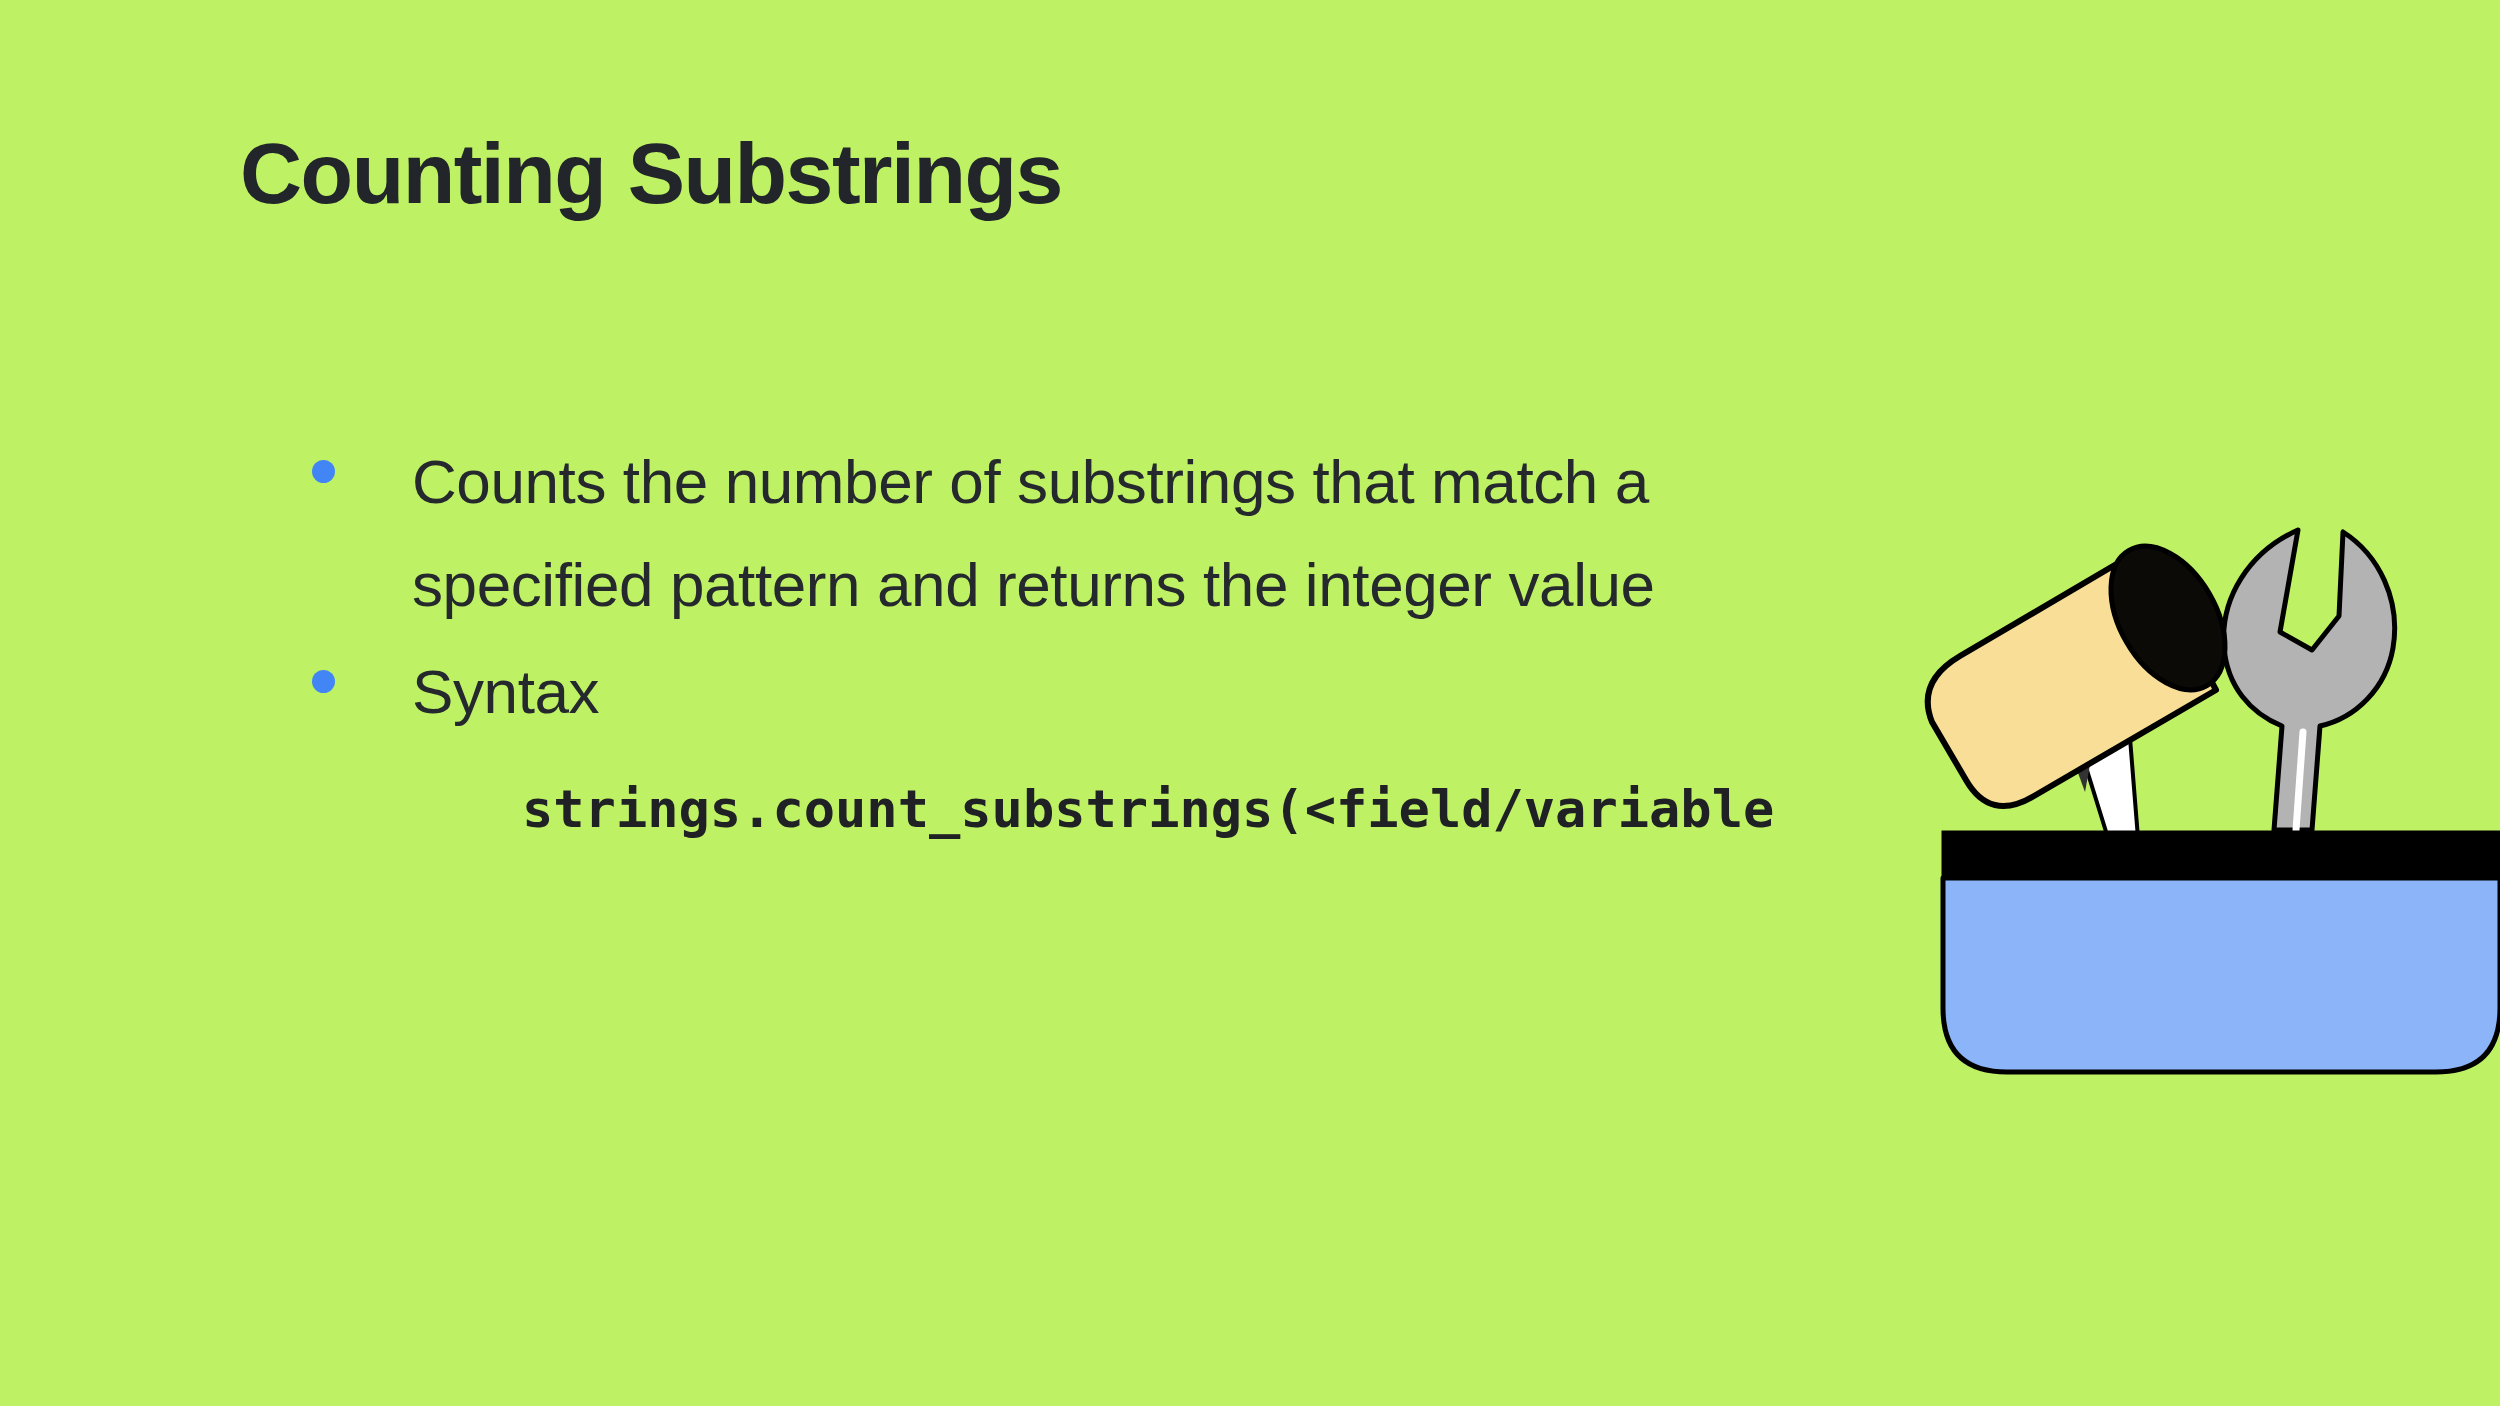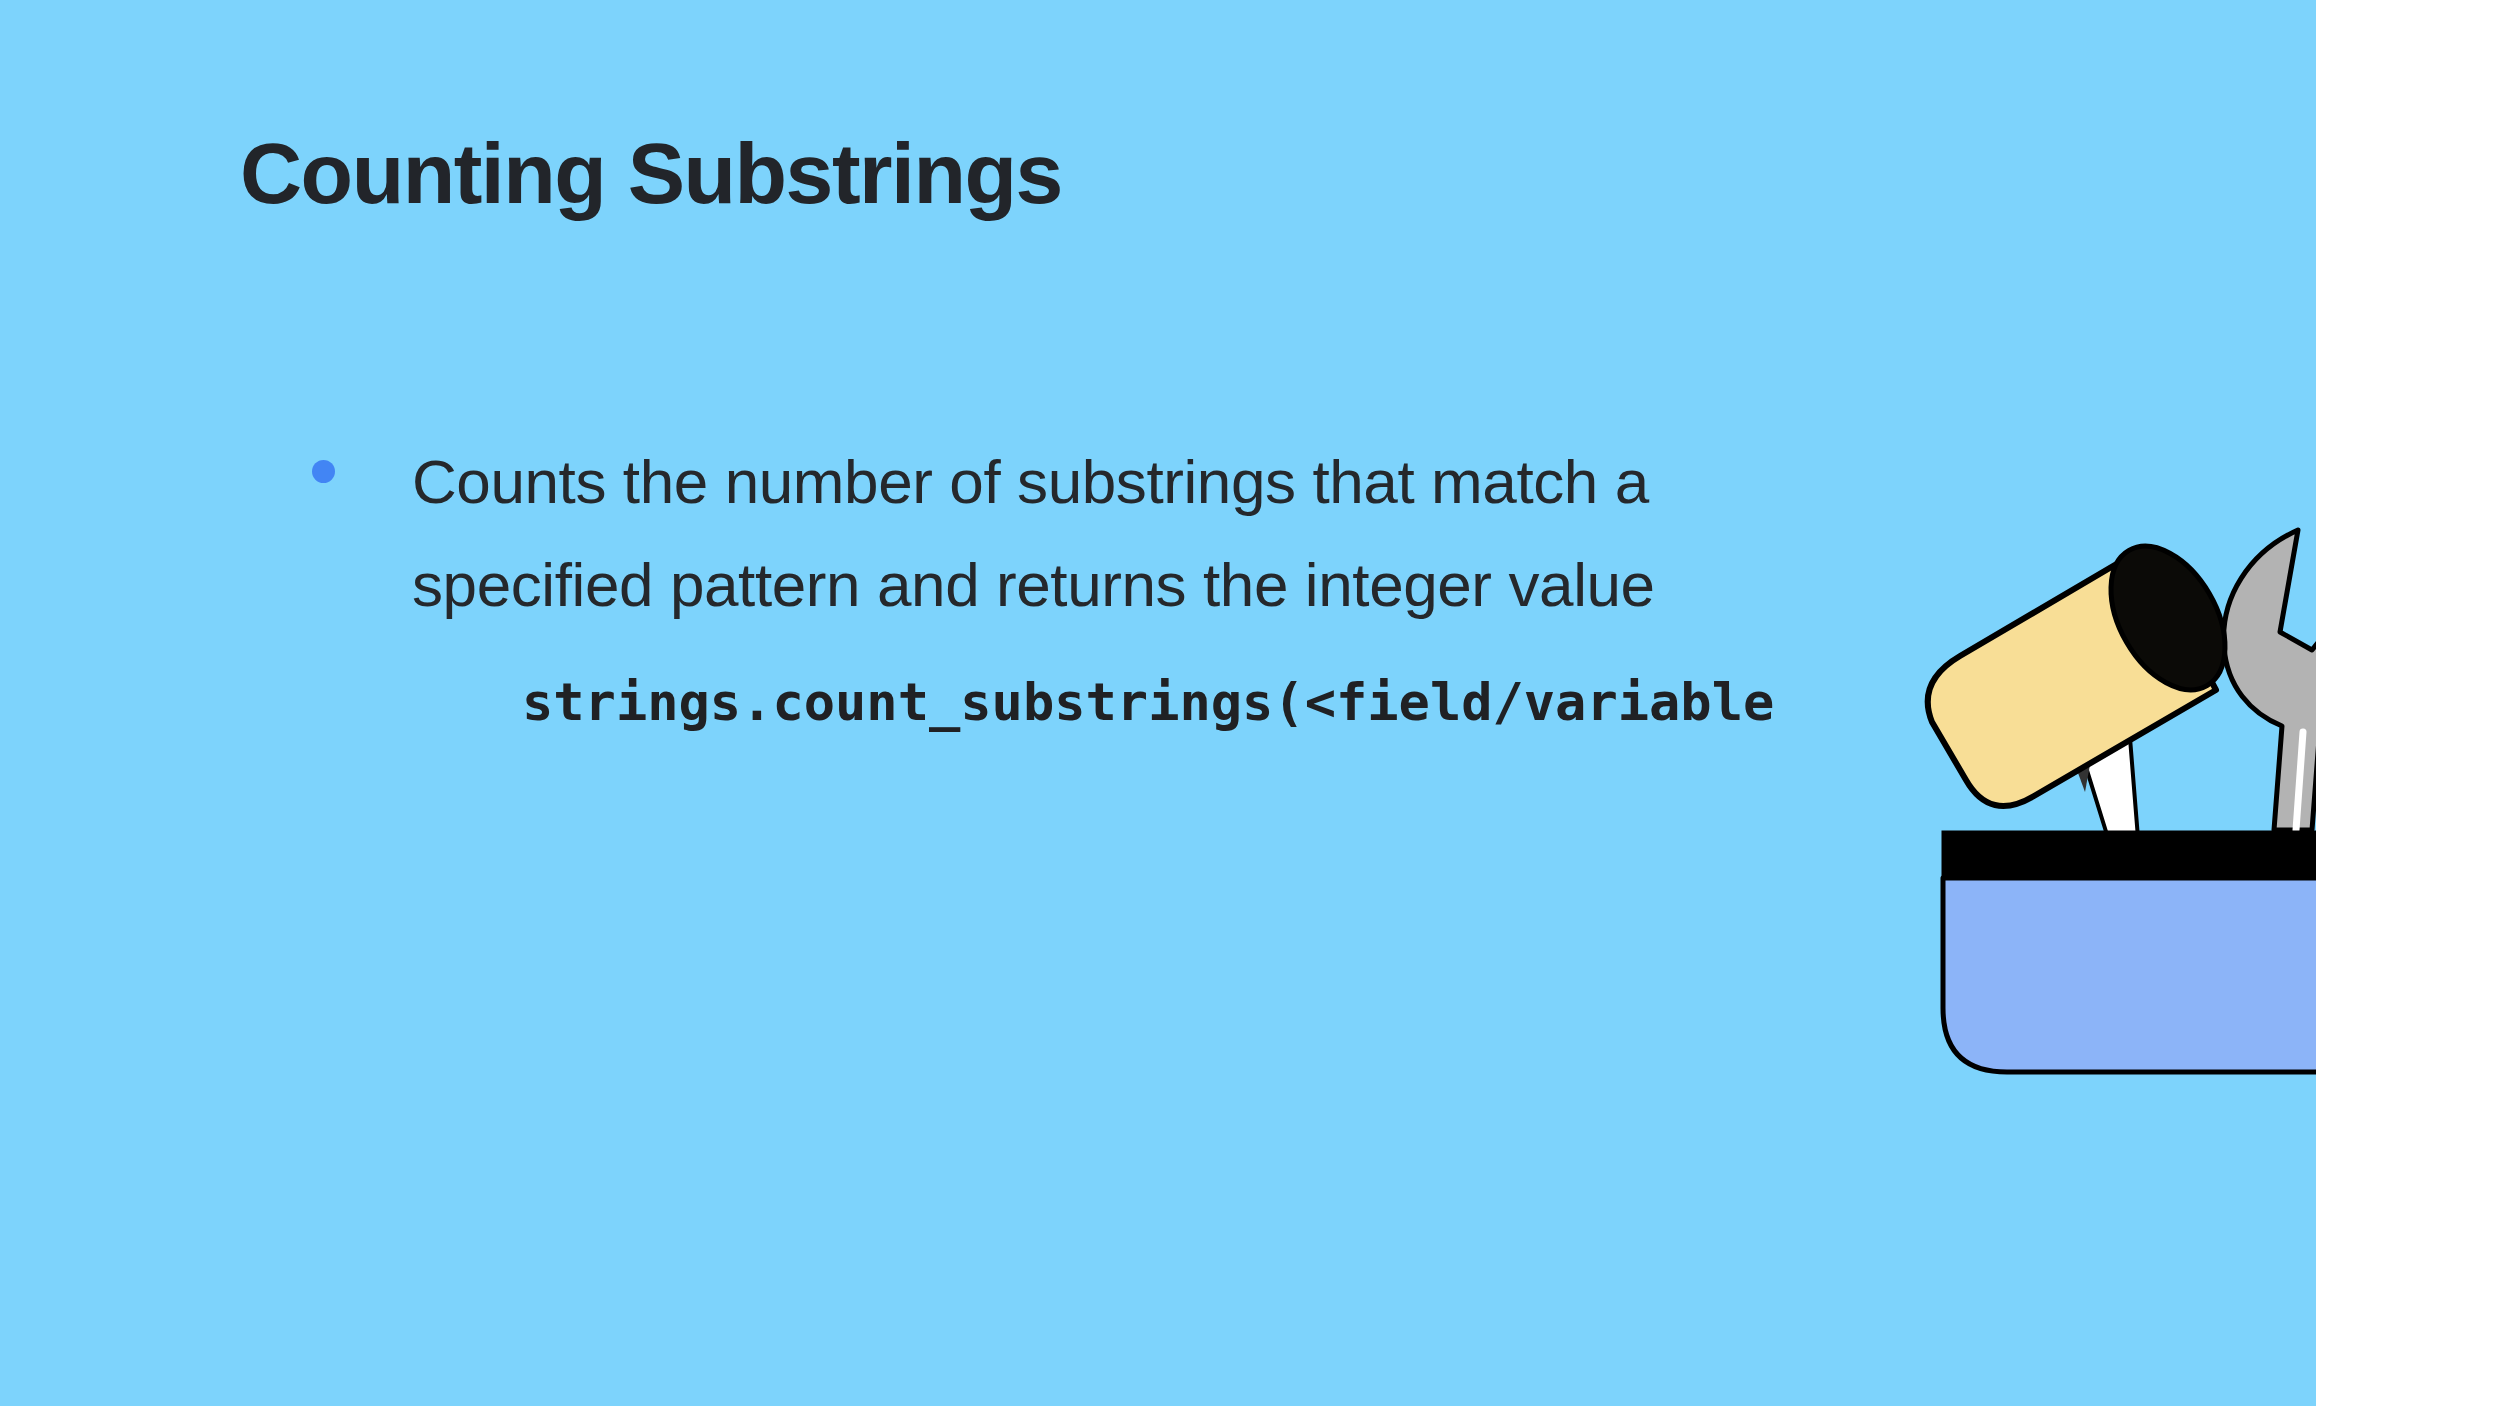--- a/index.html
+++ b/index.html
@@ -10,23 +10,23 @@
   body {
     width: 2500px;
     height: 1406px;
     overflow: hidden;
     font-family: "Liberation Sans", sans-serif;
     -webkit-font-smoothing: antialiased;
   }
 
   .slide {
     position: relative;
-    width: 2316px;
+    width: 2500px;
     height: 1406px;
-    background: #7dd3fc;
+    background: #bef264;
     overflow: hidden;
   }
 
   
   .slide-title {
     position: absolute;
     left: 240px;
     top: 128px;
     font-size: 86px;
     font-weight: 700;
@@ -112,20 +112,24 @@
 
   <div class="slide-title">Counting Substrings</div>
 
   <div class="body-block">
 
     <div class="bullet-row bullet-1">
       <span class="bullet-dot"></span>
       <span class="bullet-text">Counts the number of substrings that match a specified pattern and returns the integer value</span>
     </div>
 
+    <div class="bullet-row bullet-2">
+      <span class="bullet-dot"></span>
+      <span class="bullet-text">Syntax</span>
+    </div>
 
     <div class="code-block">
       <span class="code-line">strings.count_substrings(&lt;field/variable</span>
     </div>
 
 
   </div>
 
   <div class="illustration">
     <svg viewBox="0 0 620 590" xmlns="http://www.w3.org/2000/svg">

